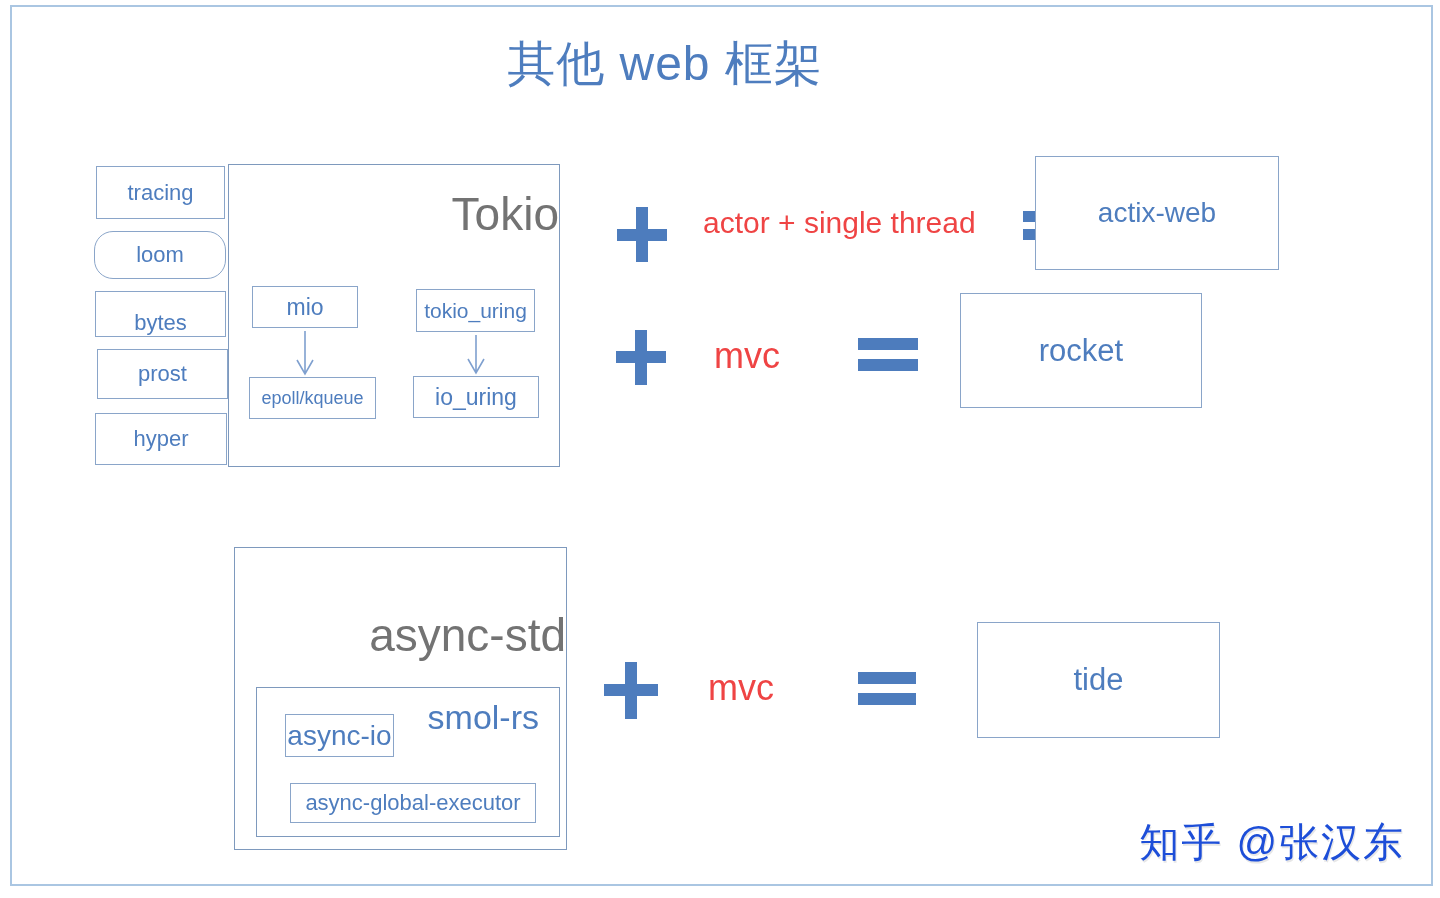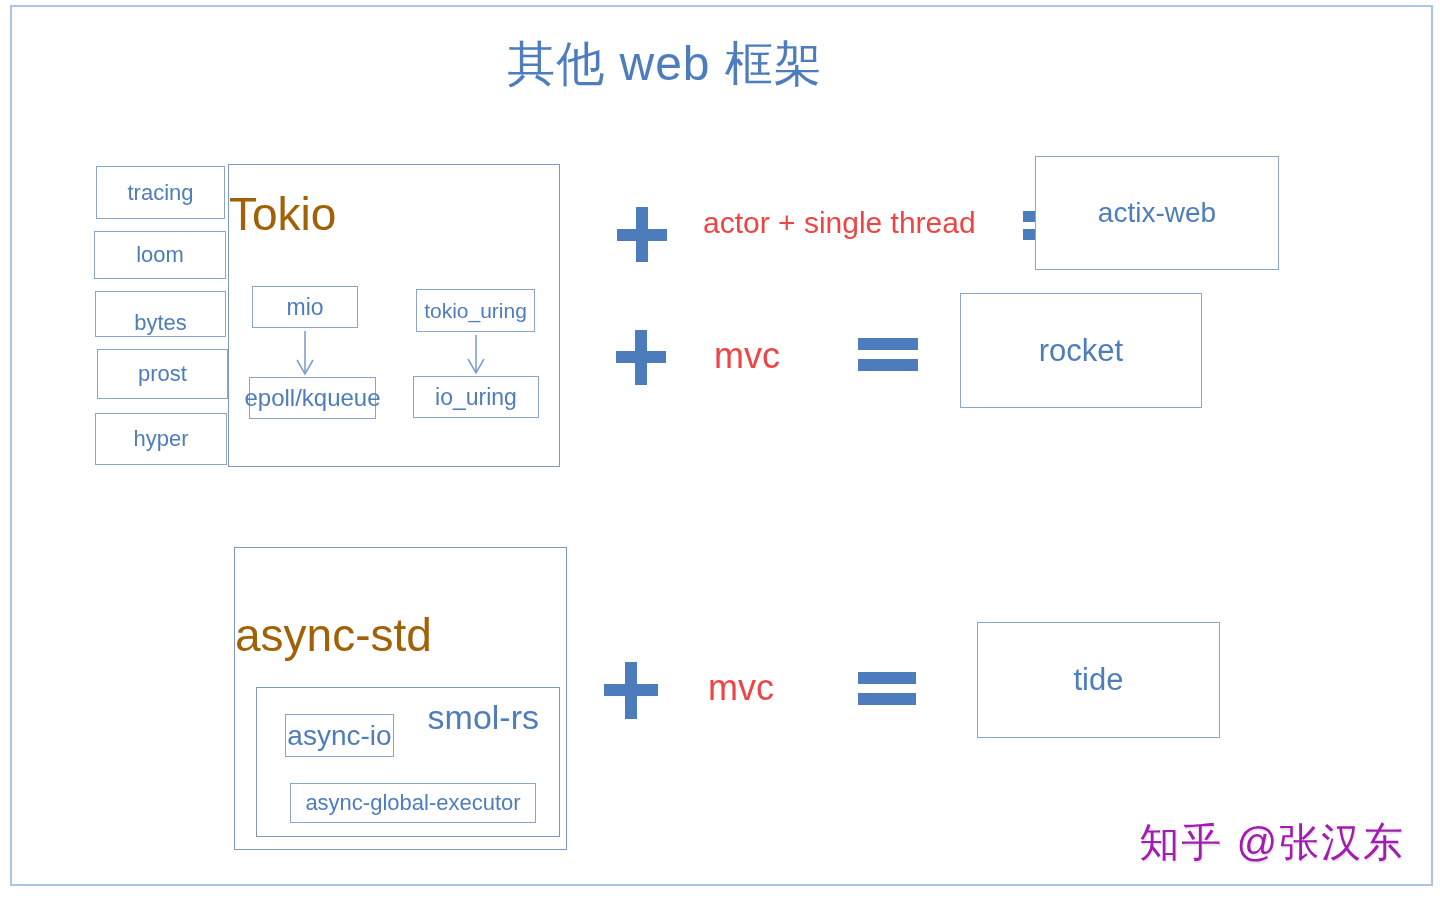--- a/index.html
+++ b/index.html
@@ -18,56 +18,56 @@
   }
   .obox{
     position:absolute;border:1px solid #8aa5c9;background:#fff;
     display:flex;align-items:center;justify-content:center;
     color:#4e7dbe;box-sizing:border-box;
   }
   .bigbox{border:1.5px solid #7e99bd;background:transparent;}
   .chip{font-size:22px;}
   .inner{font-size:23px;}
   .bigtitle{
-    position:absolute;width:100%;text-align:left;font-size:46px;color:#a16207;
+    position:absolute;width:100%;text-align:right;font-size:46px;color:#737373;
   }
   
   .plus{position:absolute;}
   .plus .h{position:absolute;background:#4d7cbd;}
   .plus .v{position:absolute;background:#4d7cbd;}
   
   .equals{position:absolute;}
   .equals .bar{background:#4d7cbd;}
   .op-text{position:absolute;font-size:30px;color:#ef4444;white-space:nowrap;}
   .mvc{font-size:36px;}
   .result-label{font-size:29px;}
   #arrows{position:absolute;left:0;top:0;pointer-events:none;}
   .smol-label{
     position:absolute;right:20px;top:10px;font-size:34px;color:#4e7dbe;
   }
   .watermark{
     position:absolute;left:1095px;top:815px;width:310px;text-align:right;
-    font-size:40px;color:#a21caf;
+    font-size:40px;color:#1d4ed8;
     text-shadow:-1px -1px 0 #ffffff, 1px 2px 0 #e7e7e7;
     letter-spacing:2px;
   }
 </style>
 </head>
 <body>
 
 <div id="stage">
 
   <div id="frame"></div>
 
   <div class="title">其他 web 框架</div>
 
   <div class="obox chip" style="left:96px;top:166px;width:129px;height:53px;">
     <span>tracing</span>
   </div>
-  <div class="obox chip" style="left:94px;top:231px;width:132px;height:48px;">
+  <div class="obox chip" style="left:94px;top:231px;width:132px;height:48px;border-radius:19px;">
     <span>loom</span>
   </div>
   <div class="obox chip" style="left:95px;top:291px;width:131px;height:46px;align-items:flex-end;">
     <span>bytes</span>
   </div>
   <div class="obox chip" style="left:97px;top:349px;width:131px;height:50px;">
     <span>prost</span>
   </div>
   <div class="obox chip" style="left:95px;top:413px;width:132px;height:52px;">
     <span>hyper</span>
@@ -75,21 +75,21 @@
 
   <div class="obox bigbox" style="left:228px;top:164px;width:332px;height:303px;align-items:flex-start;">
     <div class="bigtitle" style="top:22px;">Tokio</div>
   </div>
   <div class="obox inner" style="left:252px;top:286px;width:106px;height:42px;">
     <span>mio</span>
   </div>
   <div class="obox inner" style="left:416px;top:289px;width:119px;height:43px;font-size:21px;">
     <span>tokio_uring</span>
   </div>
-  <div class="obox inner" style="left:249px;top:377px;width:127px;height:42px;font-size:24px;">
+  <div class="obox inner" style="left:249px;top:377px;width:127px;height:42px;font-size:18px;">
     <span>epoll/kqueue</span>
   </div>
   <div class="obox inner" style="left:413px;top:376px;width:126px;height:42px;">
     <span>io_uring</span>
   </div>
 
   <svg id="arrows" width="1440" height="898" viewBox="0 0 1440 898">
     <path d="M305,331 L305,373 M297,360 L305,374 L313,360" stroke="#7fa0cf" stroke-width="1.6" fill="none"></path>
     <path d="M476,335 L476,372 M468,359 L476,373 L484,359" stroke="#7fa0cf" stroke-width="1.6" fill="none"></path>
   </svg>

